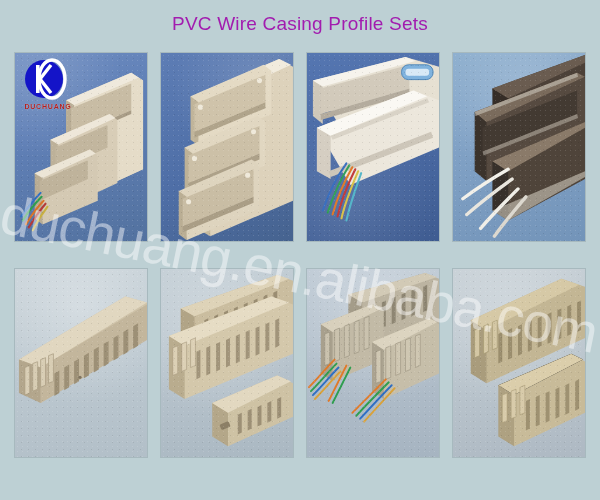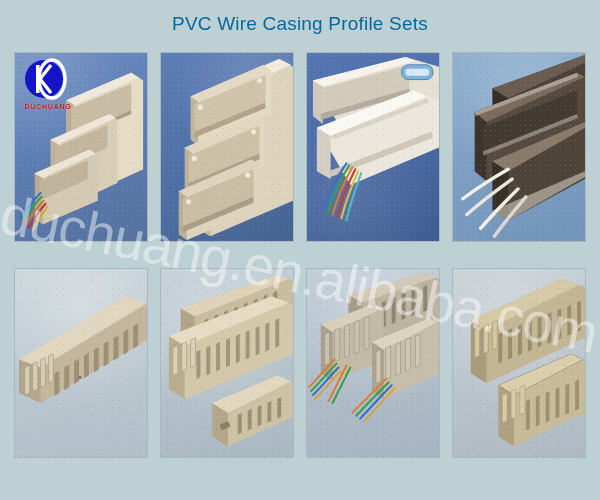--- a/index.html
+++ b/index.html
@@ -21,21 +21,21 @@
   }
 
   
   .title-bar {
     position: absolute;
     top: 0; left: 0; width: 600px; height: 48px;
     display: flex; align-items: center; justify-content: center;
   }
   .title-text {
     font-size: 19px;
-    color: #0369a1;
+    color: #a21caf;
     font-weight: 400;
     letter-spacing: 0.2px;
     font-family: "Liberation Sans", sans-serif;
   }
 
   
   .grid {
     position: absolute;
     top: 52px; left: 14px;
     width: 574px;

